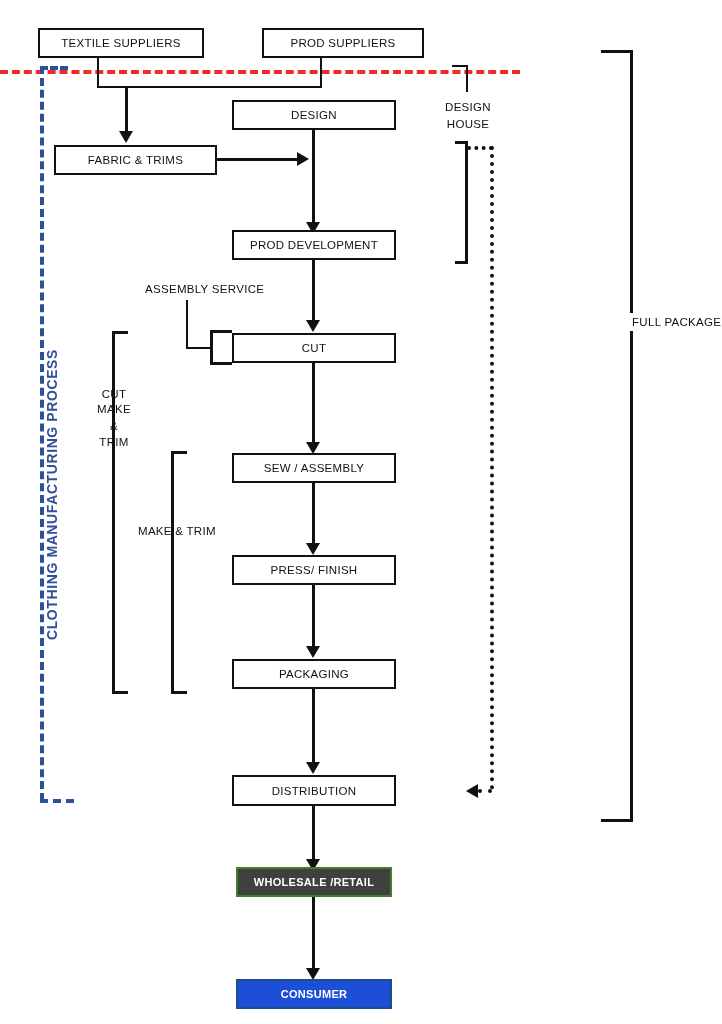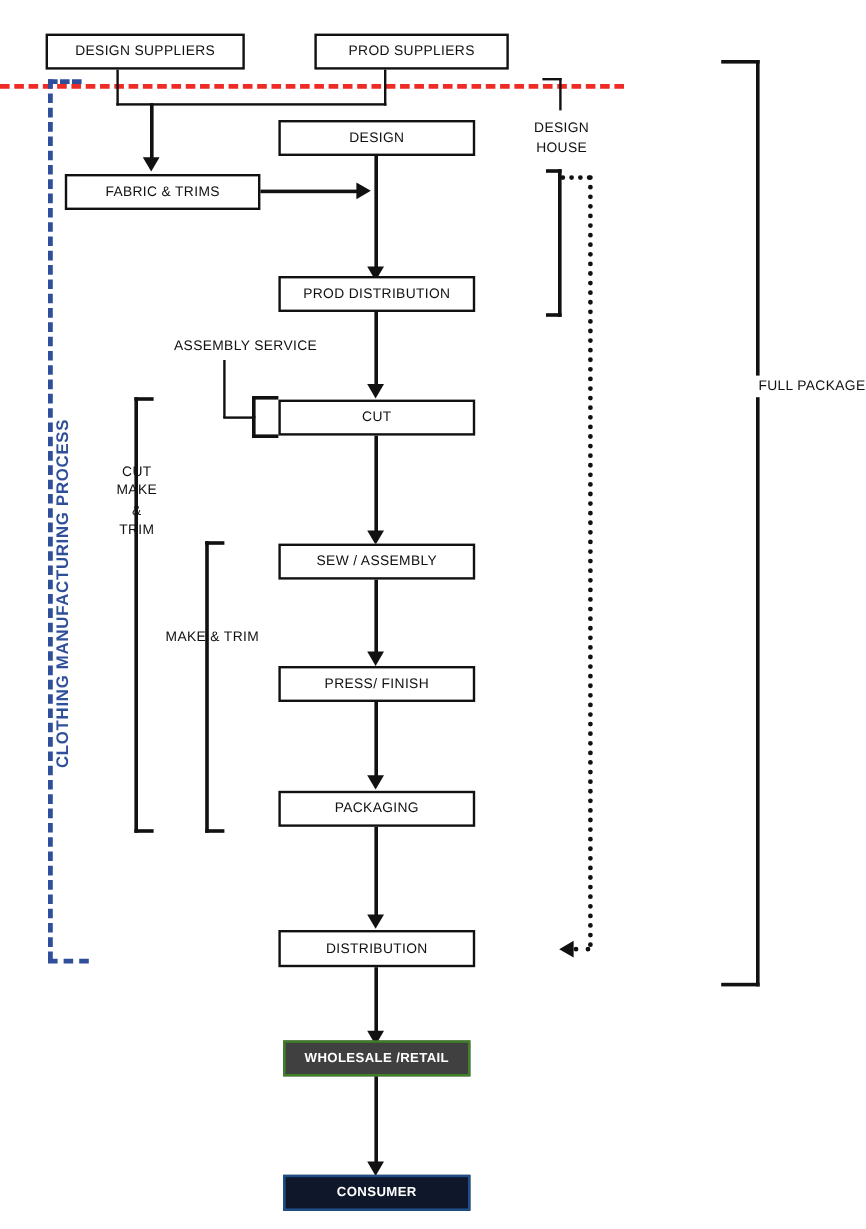--- a/index.html
+++ b/index.html
@@ -36,21 +36,21 @@
     white-space: nowrap;
   }
   .node.green {
     background: #404040;
     border-color: #3f7f28;
     color: #ffffff;
     font-weight: bold;
     font-size: 11px;
   }
   .node.blue {
-    background: #0f172a;
+    background: #1d4ed8;
     border-color: #1d4e88;
     color: #ffffff;
     font-weight: bold;
     font-size: 11px;
     justify-content: center;
   }
 
   
   .vline {
     position: absolute;
@@ -188,21 +188,21 @@
 
   <div class="red-dash" style="left:0px; top:70px; width:520px;"></div>
 
   <div class="blue-dash-h" style="left:40px; top:66px; width:28px;"></div>
   <div class="blue-dash-v" style="left:40px; top:66px; height:735px;"></div>
   <div class="blue-dash-h" style="left:40px; top:799px; width:34px;"></div>
 
   <div class="label-vertical" style="left:44px; top:640px;">CLOTHING MANUFACTURING PROCESS</div>
 
   <div class="node" style="left:38px; top:28px; width:166px; height:30px;">
-    <span>DESIGN SUPPLIERS</span>
+    <span>TEXTILE SUPPLIERS</span>
   </div>
 
   <div class="node" style="left:262px; top:28px; width:162px; height:30px;">
     <span>PROD SUPPLIERS</span>
   </div>
 
   <div class="thinv" style="left:97px; top:58px; height:30px;"></div>
   <div class="thinv" style="left:320px; top:58px; height:30px;"></div>
   <div class="thinh" style="left:97px; top:86px; width:225px;"></div>
 
@@ -217,21 +217,21 @@
     <span>FABRIC &amp; TRIMS</span>
   </div>
 
   <div class="hline" style="left:217px; top:158px; width:82px;"></div>
   <div class="arrow-right" style="left:297px; top:152px;"></div>
 
   <div class="vline" style="left:312px; top:130px; height:94px;"></div>
   <div class="arrow-down" style="left:306px; top:222px;"></div>
 
   <div class="node" style="left:232px; top:230px; width:164px; height:30px;">
-    <span>PROD DISTRIBUTION</span>
+    <span>PROD DEVELOPMENT</span>
   </div>
 
   <div class="vline" style="left:312px; top:260px; height:62px;"></div>
   <div class="arrow-down" style="left:306px; top:320px;"></div>
 
   <div class="node" style="left:232px; top:333px; width:164px; height:30px;">
     <span>CUT</span>
   </div>
 
   <div class="label" style="left:145px; top:282px;">ASSEMBLY SERVICE</div>

